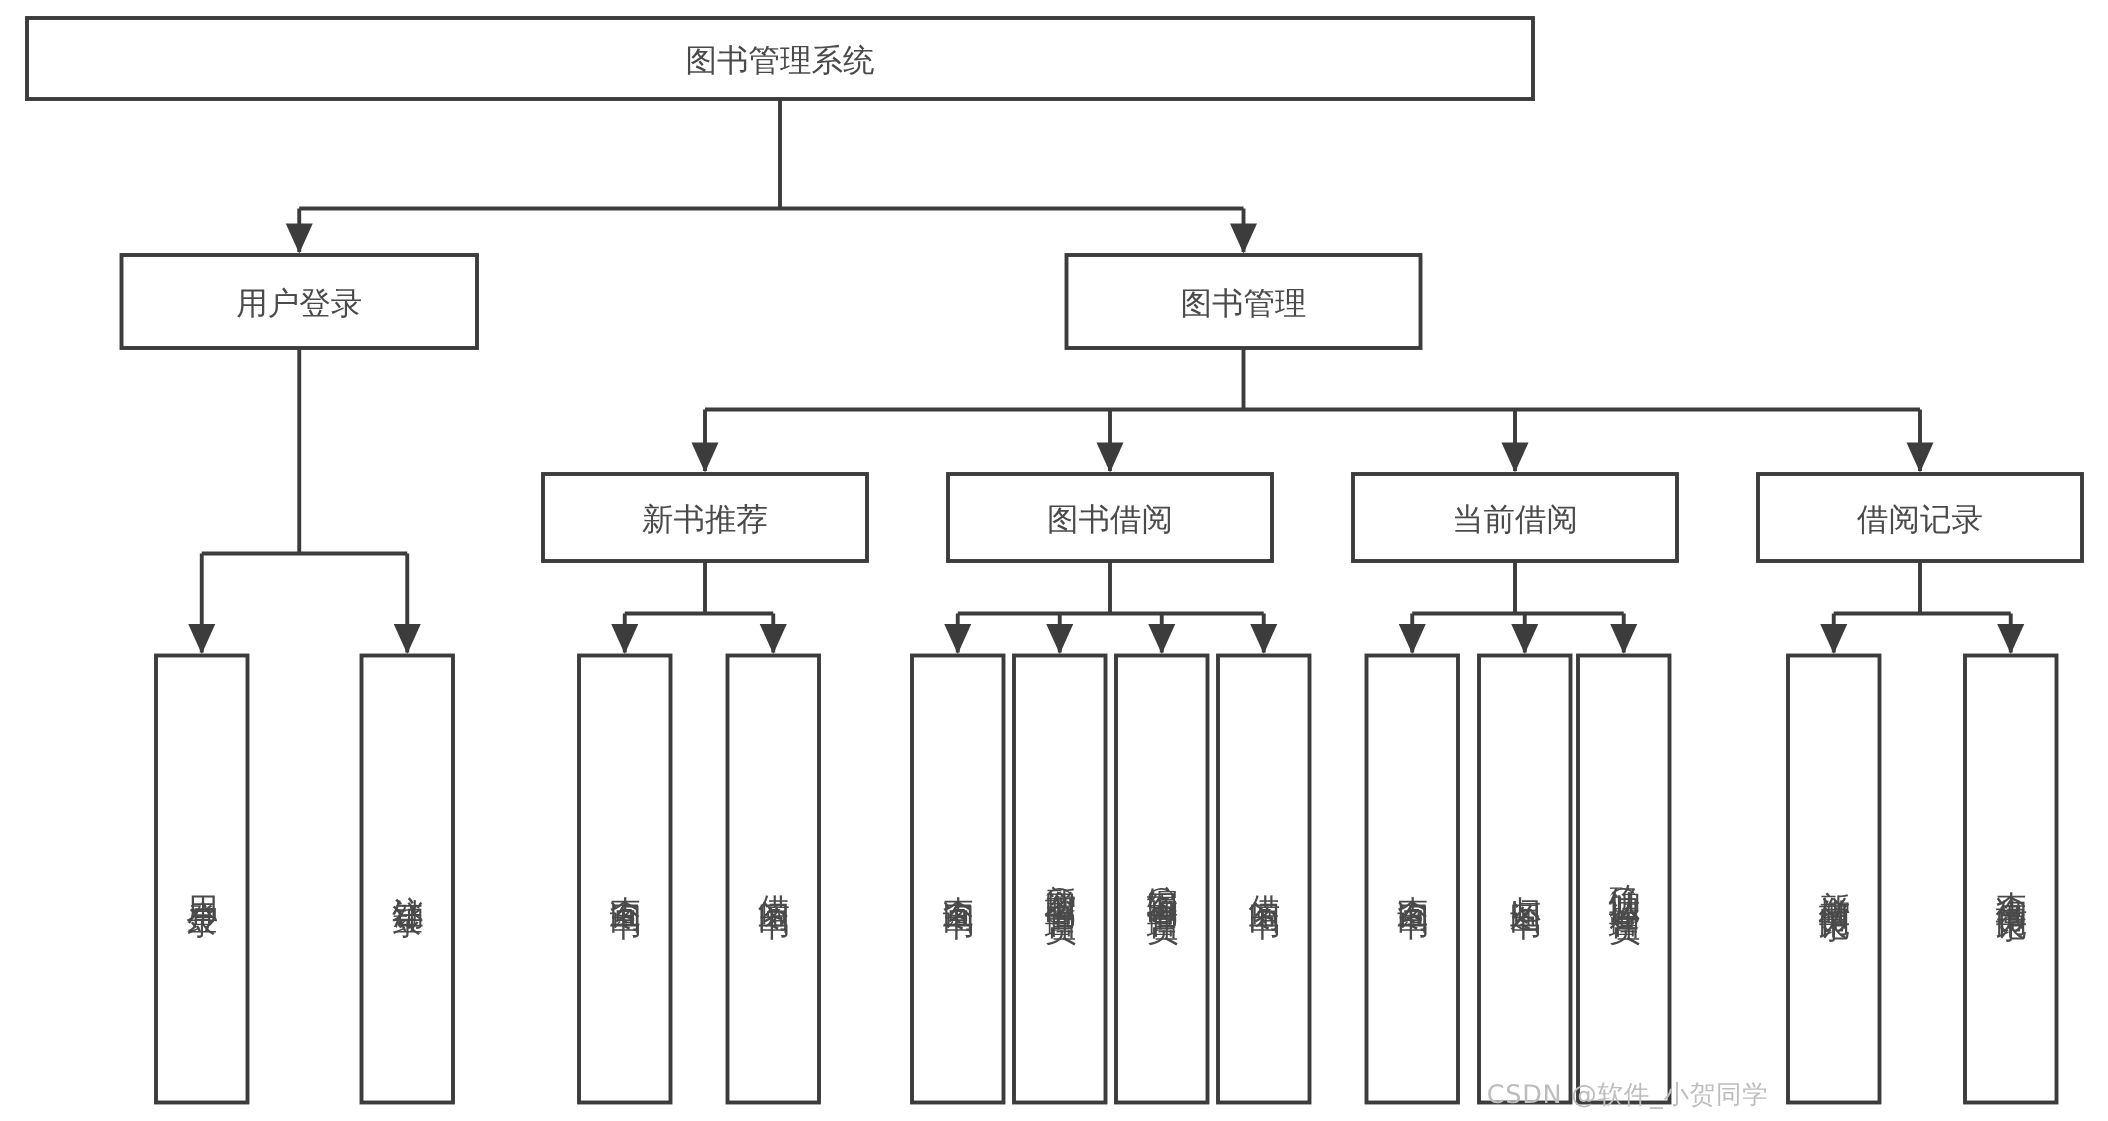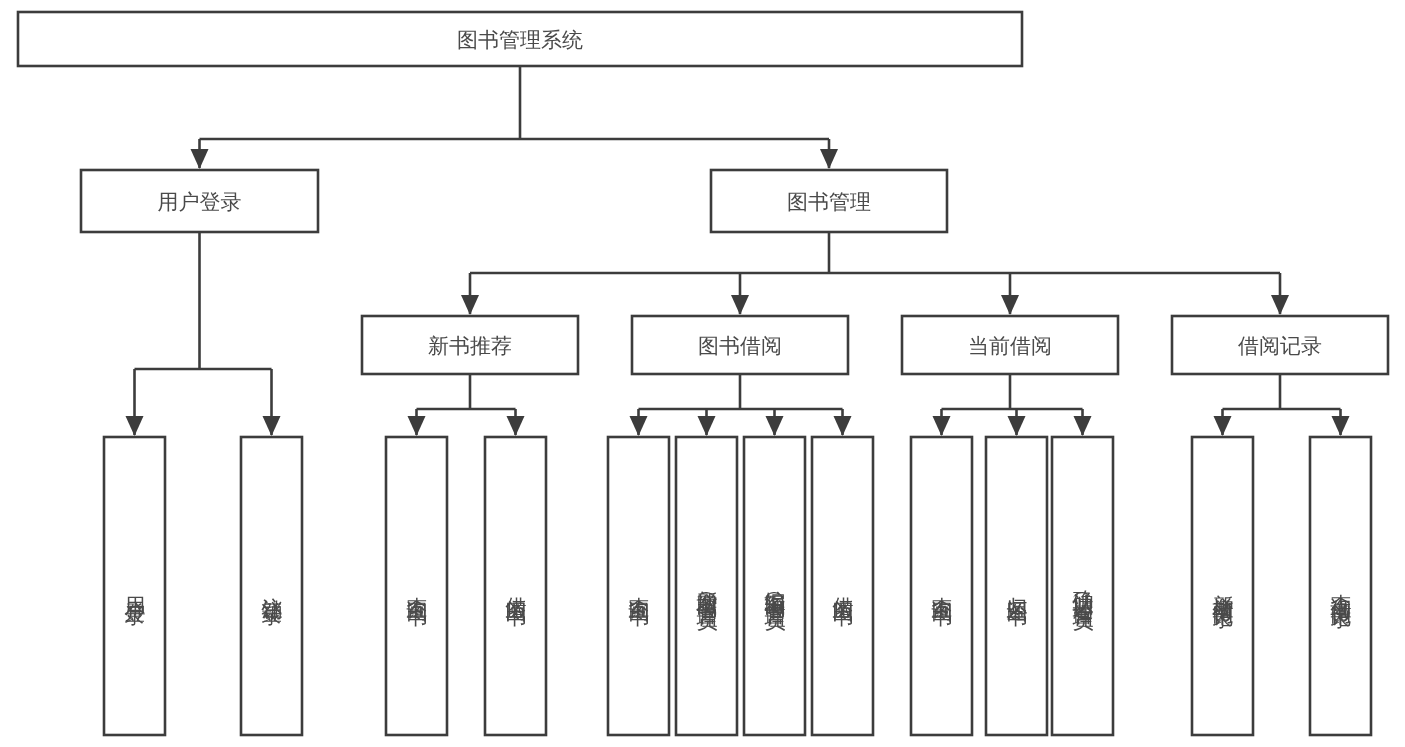--- a/index.html
+++ b/index.html
@@ -146,13 +146,14 @@
       <div class="leaf-label-wrap" style="left: 676px; top: 437px; width: 61px; height: 298px;">新增图书（管理员）</div>
       <div class="leaf-label-wrap" style="left: 744px; top: 437px; width: 61px; height: 298px;">编辑图书（管理员）</div>
       <div class="leaf-label-wrap" style="left: 812px; top: 437px; width: 61px; height: 298px;">借阅图书</div>
       <div class="leaf-label-wrap" style="left: 911px; top: 437px; width: 61px; height: 298px;">查询图书</div>
       <div class="leaf-label-wrap" style="left: 986px; top: 437px; width: 61px; height: 298px;">归还图书</div>
       <div class="leaf-label-wrap" style="left: 1052px; top: 437px; width: 61px; height: 298px;">确认归还（管理员）</div>
       <div class="leaf-label-wrap" style="left: 1192px; top: 437px; width: 61px; height: 298px;">新增借阅记录</div>
       <div class="leaf-label-wrap" style="left: 1310px; top: 437px; width: 61px; height: 298px;">查询借阅记录</div>
     </div>
 
+  <div id="watermark">CSDN @软件_小贺同学</div>
 </div>
 
 </body></html>

